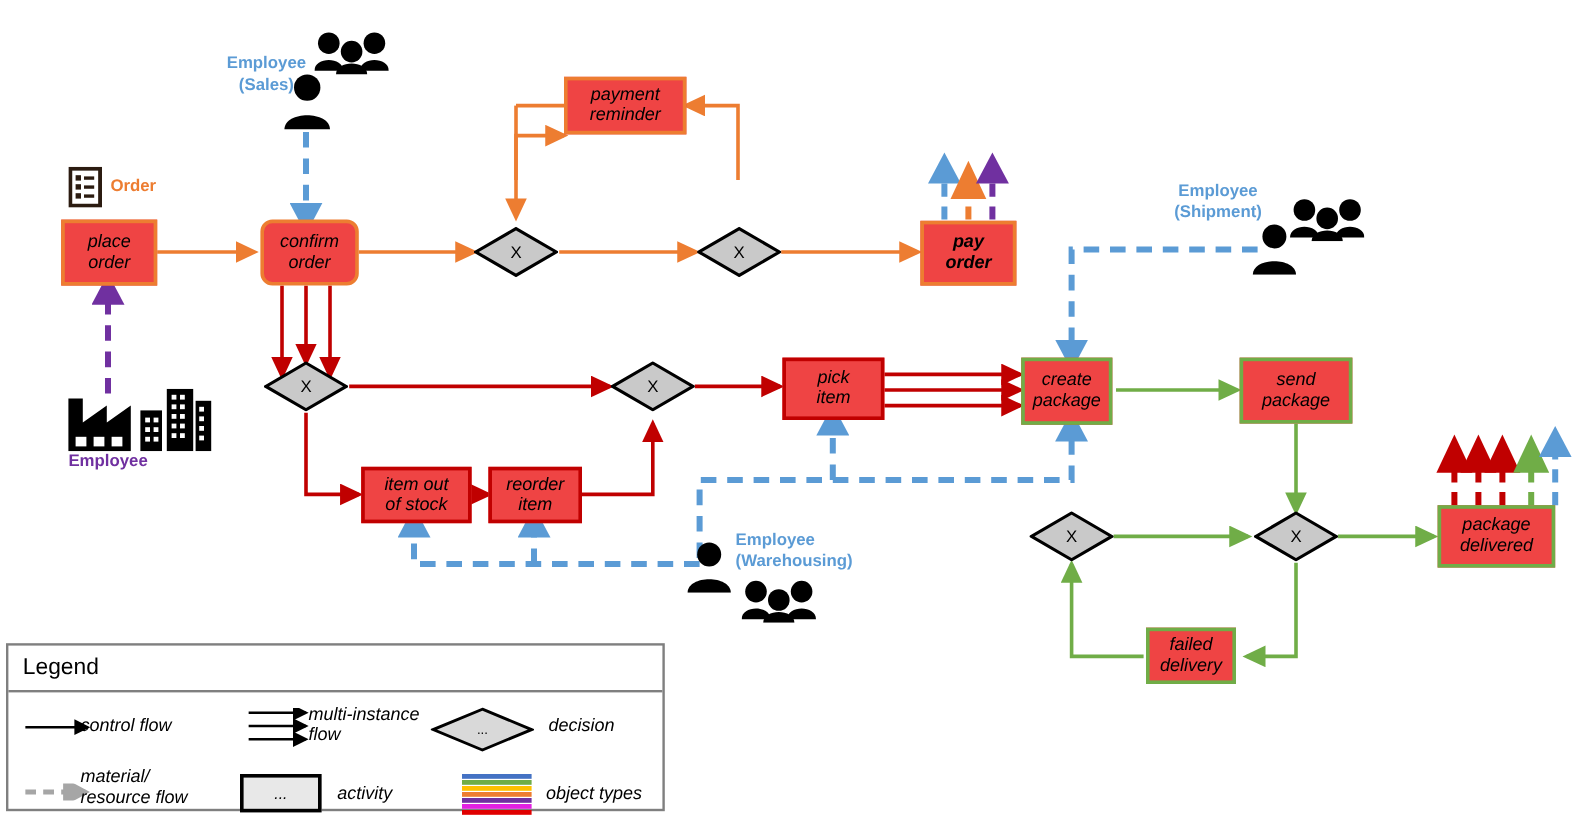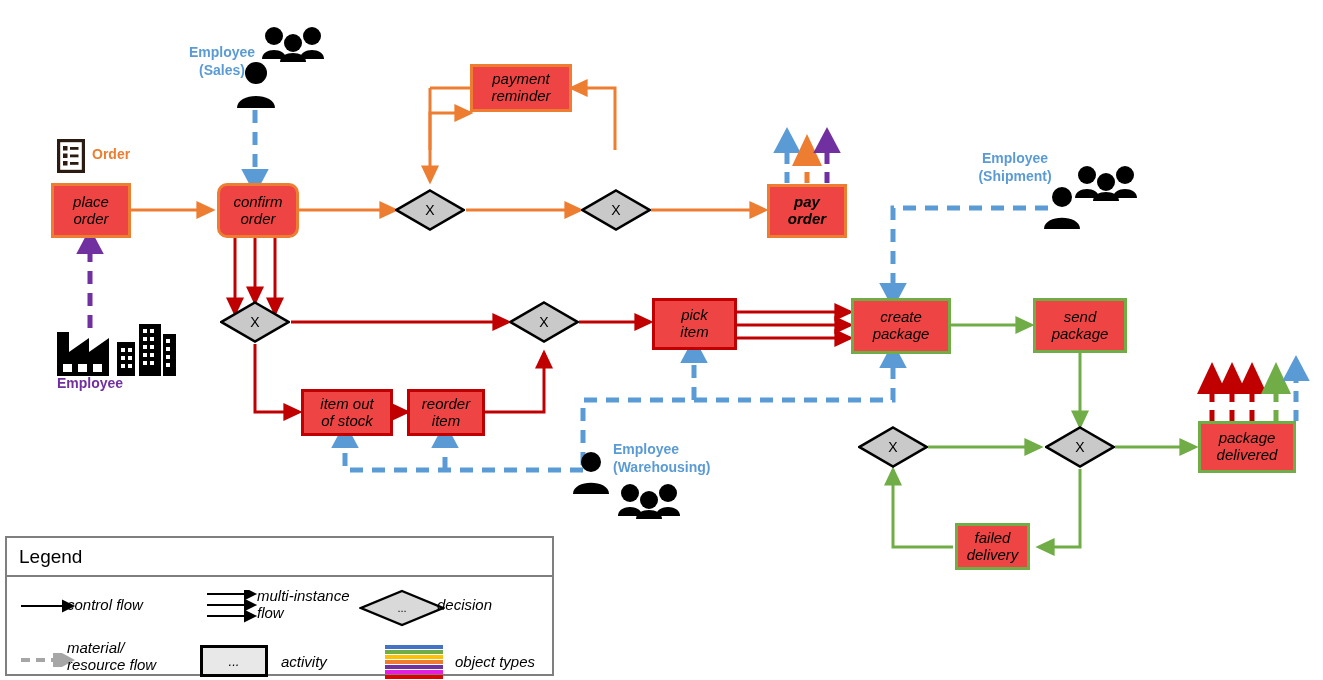--- a/index.html
+++ b/index.html
@@ -157,21 +157,21 @@
   </div>
   <div class="act red" style="left:301px;top:389px;width:92px;height:47px;">
     <span>item out<br>of stock</span>
   </div>
   <div class="act red" style="left:407px;top:389px;width:78px;height:47px;">
     <span>reorder<br>item</span>
   </div>
   <div class="act red" style="left:652px;top:298px;width:85px;height:52px;">
     <span>pick<br>item</span>
   </div>
-  <div class="act green" style="left:851px;top:298px;width:100px;height:56px;">
+  <div class="act green" style="left:851px;top:298px;width:76px;height:56px;">
     <span>create<br>package</span>
   </div>
   <div class="act green" style="left:1033px;top:298px;width:94px;height:55px;">
     <span>send<br>package</span>
   </div>
   <div class="act green" style="left:955px;top:523px;width:75px;height:47px;">
     <span>failed<br>delivery</span>
   </div>
   <div class="act green" style="left:1198px;top:421px;width:98px;height:52px;">
     <span>package<br>delivered</span>
@@ -360,21 +360,21 @@
         <path d="M0,26 L48,26" stroke="#000" stroke-width="2.2" marker-end="url(#ahBL)"></path>
       </svg>
       <div class="lg-txt" style="left:250px;top:11px;white-space:pre-line;">multi-instance<br>flow</div>
 
       <div class="lg-art" style="left:352px;top:12px;">
         <svg width="86" height="38" viewBox="0 0 86 38">
           <polygon points="43,2 84,19 43,36 2,19" fill="#D9D9D9" stroke="#000" stroke-width="2.4"></polygon>
           <text x="43" y="23" font-size="11" text-anchor="middle" fill="#000" font-family="Liberation Sans, sans-serif">...</text>
         </svg>
       </div>
-      <div class="lg-txt" style="left:430px;top:20px;">decision</div>
+      <div class="lg-txt" style="left:450px;top:20px;">decision</div>
 
       <svg class="lg-art" style="left:14px;top:76px;" width="62" height="14">
         <path d="M0,7 L50,7" stroke="#A6A6A6" stroke-width="4" stroke-dasharray="9,6" marker-end="url(#ahGR)"></path>
       </svg>
       <div class="lg-txt" style="left:60px;top:63px;white-space:pre-line;">material/<br>resource flow</div>
 
       <div class="lg-actbox" style="left:193px;top:68px;width:68px;height:32px;">
         <span>...</span>
       </div>
       <div class="lg-txt" style="left:274px;top:77px;">activity</div>

